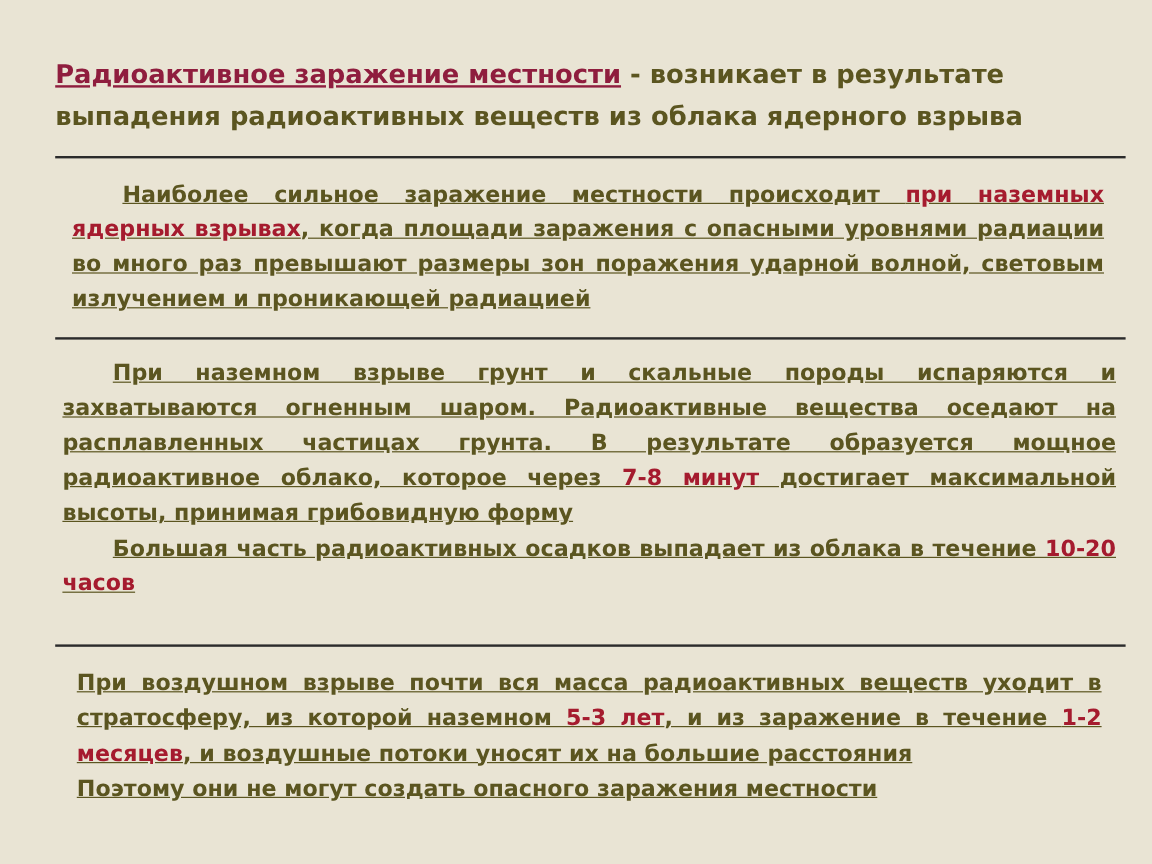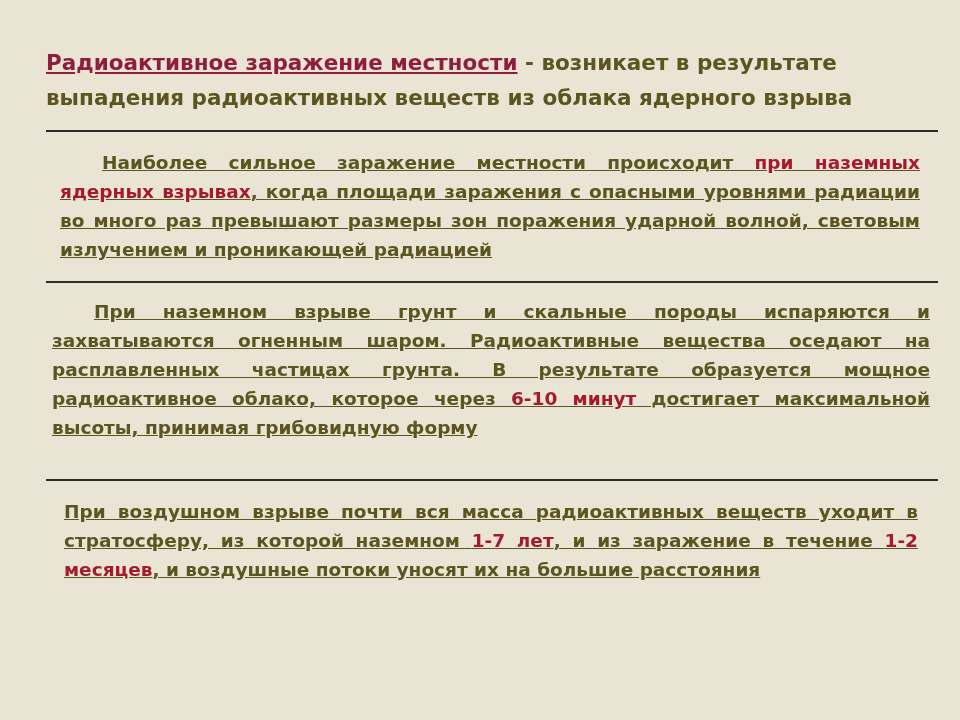--- a/index.html
+++ b/index.html
@@ -89,25 +89,31 @@
   <div class="block block-2">
     <p class="para indent">
       <span>Наиболее сильное заражение местности происходит </span><span class="hl">при наземных ядерных взрывах</span><span>, когда площади заражения с опасными уровнями радиации во много раз превышают размеры зон поражения ударной волной, световым излучением и проникающей радиацией</span>
     </p>
   </div>
 
   <div class="divider"></div>
 
   <div class="block block-3">
     <p class="para indent">
-      <span>При наземном взрыве грунт и скальные породы испаряются и захватываются огненным шаром. Радиоактивные вещества оседают на расплавленных частицах грунта. В результате образуется мощное радиоактивное облако, которое через </span><span class="hl">6-10 минут</span><span> достигает максимальной высоты, принимая грибовидную форму</span>
+      <span>При наземном взрыве грунт и скальные породы испаряются и захватываются огненным шаром. Радиоактивные вещества оседают на расплавленных частицах грунта. В результате образуется мощное радиоактивное облако, которое через </span><span class="hl">7-8 минут</span><span> достигает максимальной высоты, принимая грибовидную форму</span>
+    </p>
+    <p class="para indent tight">
+      <span>Большая часть радиоактивных осадков выпадает из облака в течение </span><span class="hl">10-20 часов</span>
     </p>
   </div>
 
   <div class="divider sp-2"></div>
 
   <div class="block block-4">
     <p class="para">
-      <span>При воздушном взрыве почти вся масса радиоактивных веществ уходит в стратосферу, из которой наземном </span><span class="hl">1-7 лет</span><span>, и из заражение в течение </span><span class="hl">1-2 месяцев</span><span>, и воздушные потоки уносят их на большие расстояния</span>
+      <span>При воздушном взрыве почти вся масса радиоактивных веществ уходит в стратосферу, из которой наземном </span><span class="hl">5-3 лет</span><span>, и из заражение в течение </span><span class="hl">1-2 месяцев</span><span>, и воздушные потоки уносят их на большие расстояния</span>
+    </p>
+    <p class="para tight">
+      <span>Поэтому они не могут создать опасного заражения местности</span>
     </p>
   </div>
 
 </div>
 
 </body></html>

